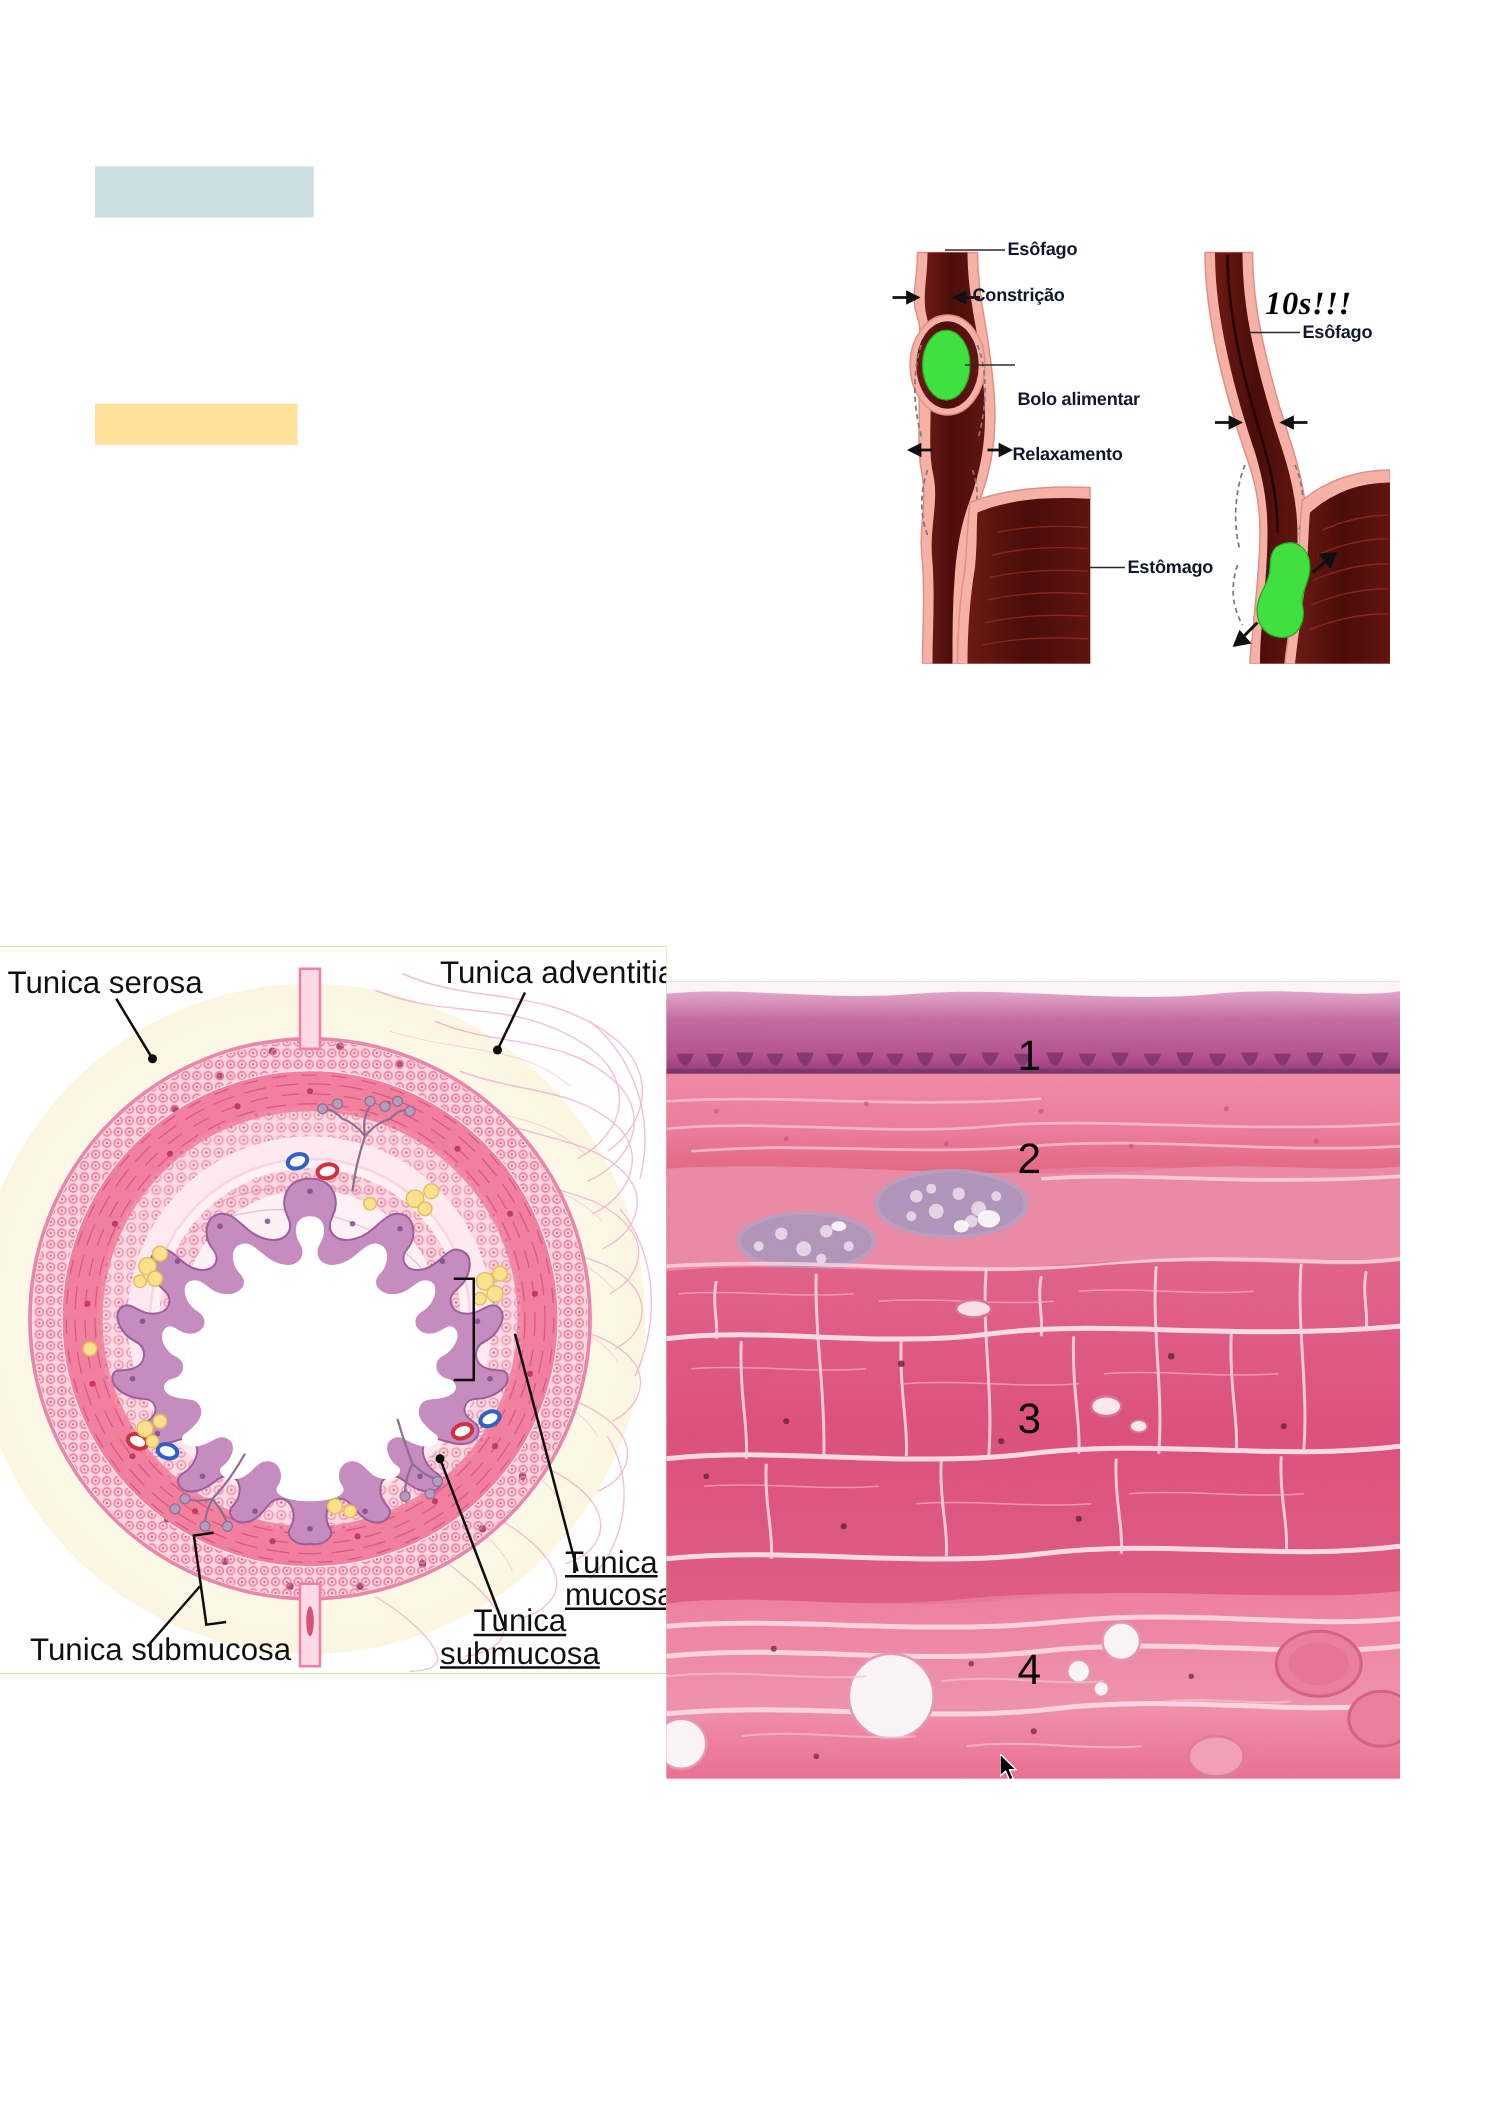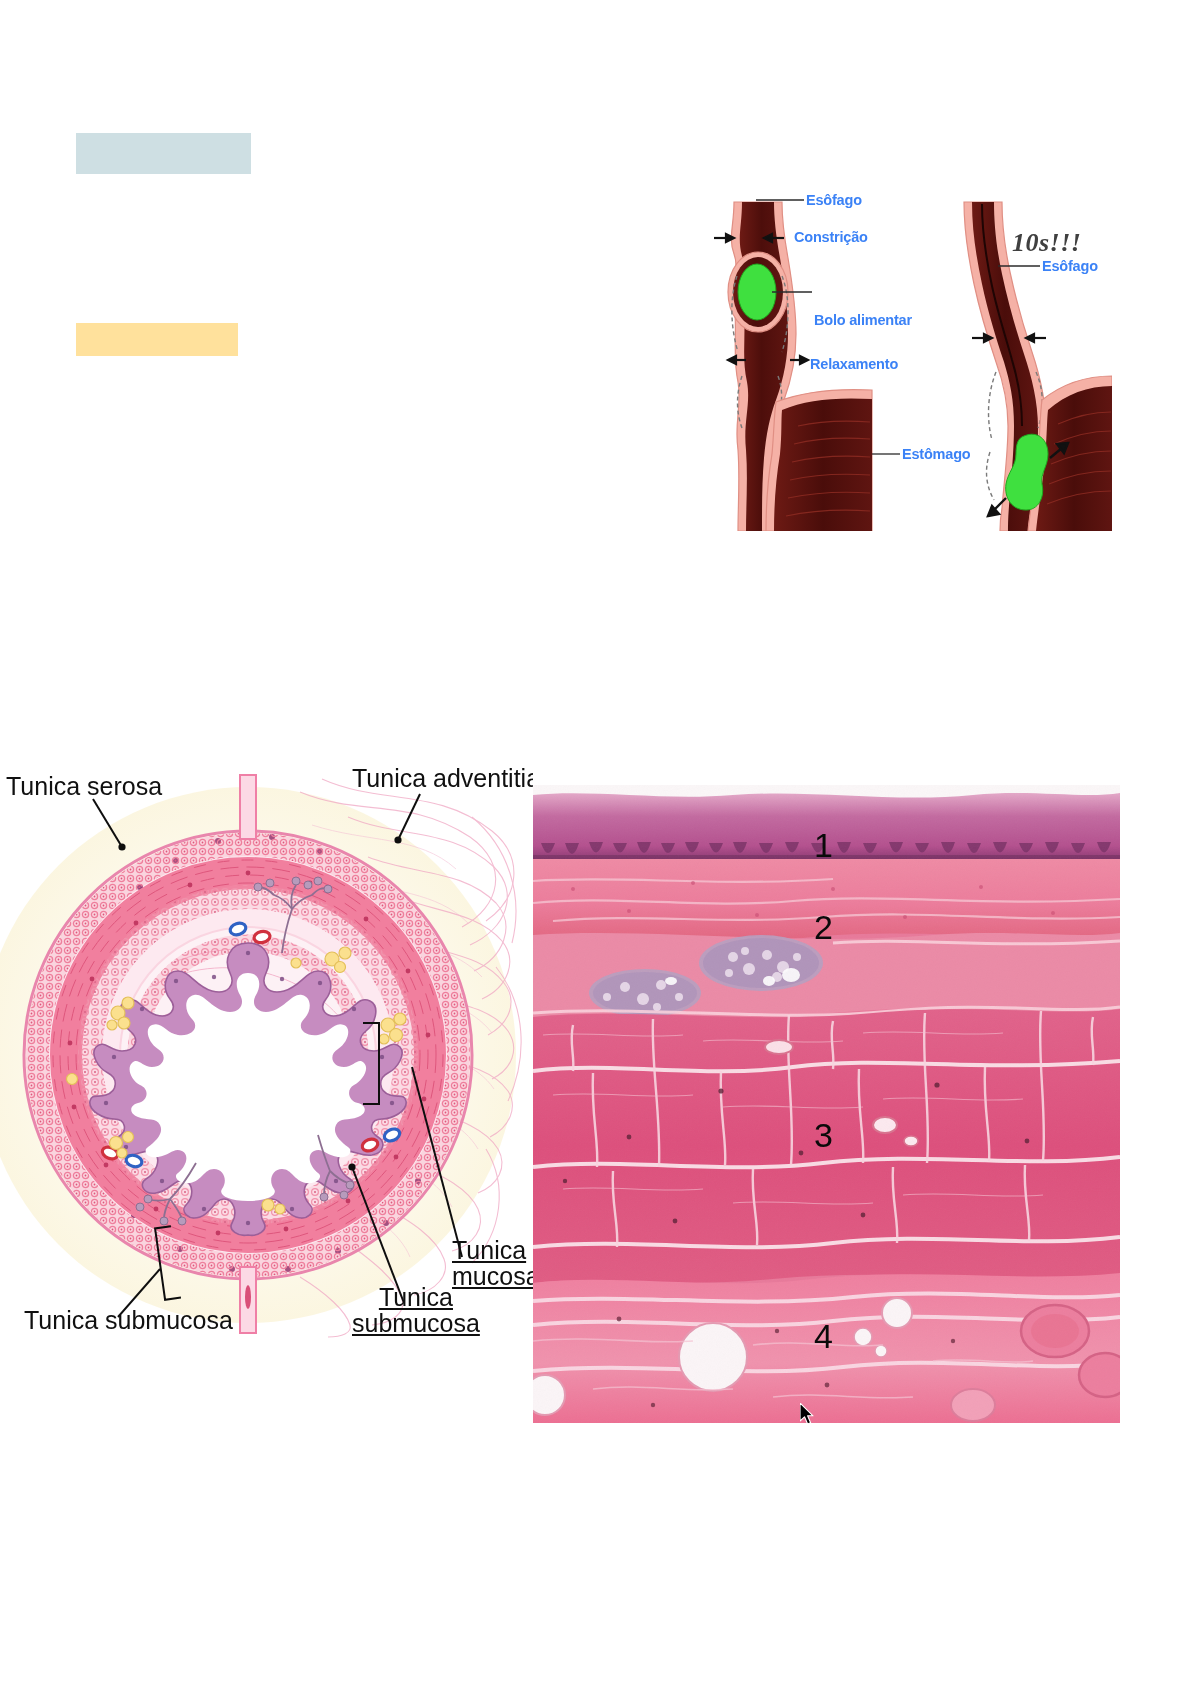--- a/index.html
+++ b/index.html
@@ -31,31 +31,31 @@
     top: 186px;
     width: 400px;
     height: 345px;
   }
   #peristalsis-figure svg { display: block; }
   .peri-label {
     position: absolute;
     font-family: "Liberation Sans", sans-serif;
     font-size: 14.5px;
     font-weight: bold;
-    color: #3b82f6;
+    color: #0f172a;
     white-space: nowrap;
     letter-spacing: -0.2px;
   }
   .peri-note {
     position: absolute;
     font-family: "Liberation Serif", serif;
     font-style: italic;
     font-size: 26px;
     font-weight: bold;
-    color: #404040;
+    color: #000000;
     white-space: nowrap;
     letter-spacing: 0.5px;
   }
 
   
   #cross-section {
     position: absolute;
     left: 0px;
     top: 757px;
     width: 533px;
@@ -242,21 +242,21 @@
         <line x1="56" y1="312" x2="44" y2="324"></line>
         <polygon points="38,330 49,328 42,320"></polygon>
       </g>
 
       <line x1="48" y1="80" x2="90" y2="80" stroke="#2b2b2b" stroke-width="1.3"></line>
     </g>
   </svg>
 
   <div class="peri-label" style="left:94px; top:6px;">Esôfago</div>
 
-  <div class="peri-label" style="left:82px; top:43px;">Constrição</div>
+  <div class="peri-label" style="left:66px; top:43px;">Constrição</div>
 
   <div class="peri-label" style="left:102px; top:98px;margin-top:28px;">Bolo alimentar</div>
 
   <div class="peri-label" style="left:98px; top:170px;">Relaxamento</div>
 
   <div class="peri-label" style="left:190px; top:260px;">Estômago</div>
 
   <div class="peri-note" style="left:300px; top:42px;">10s!!!</div>
 
   <div class="peri-label" style="left:330px; top:72px;">Esôfago</div>

